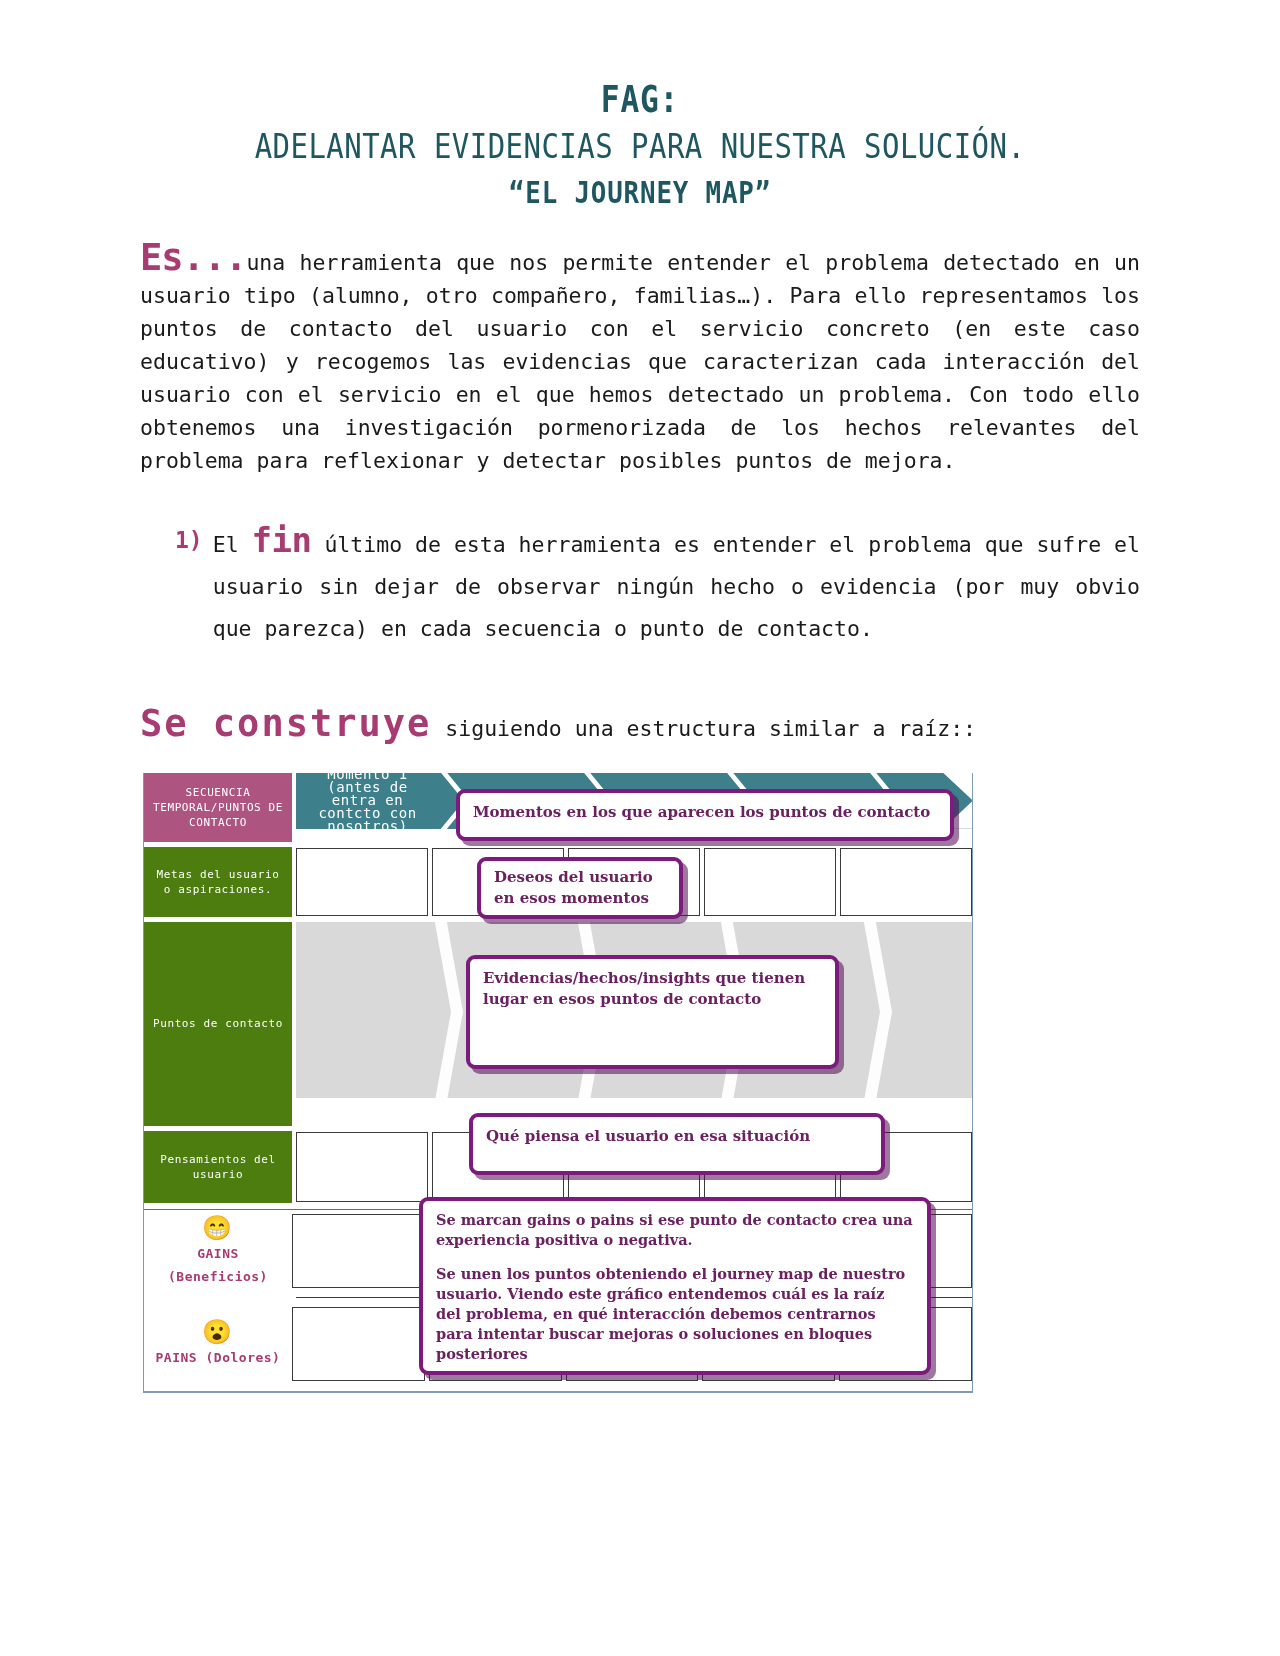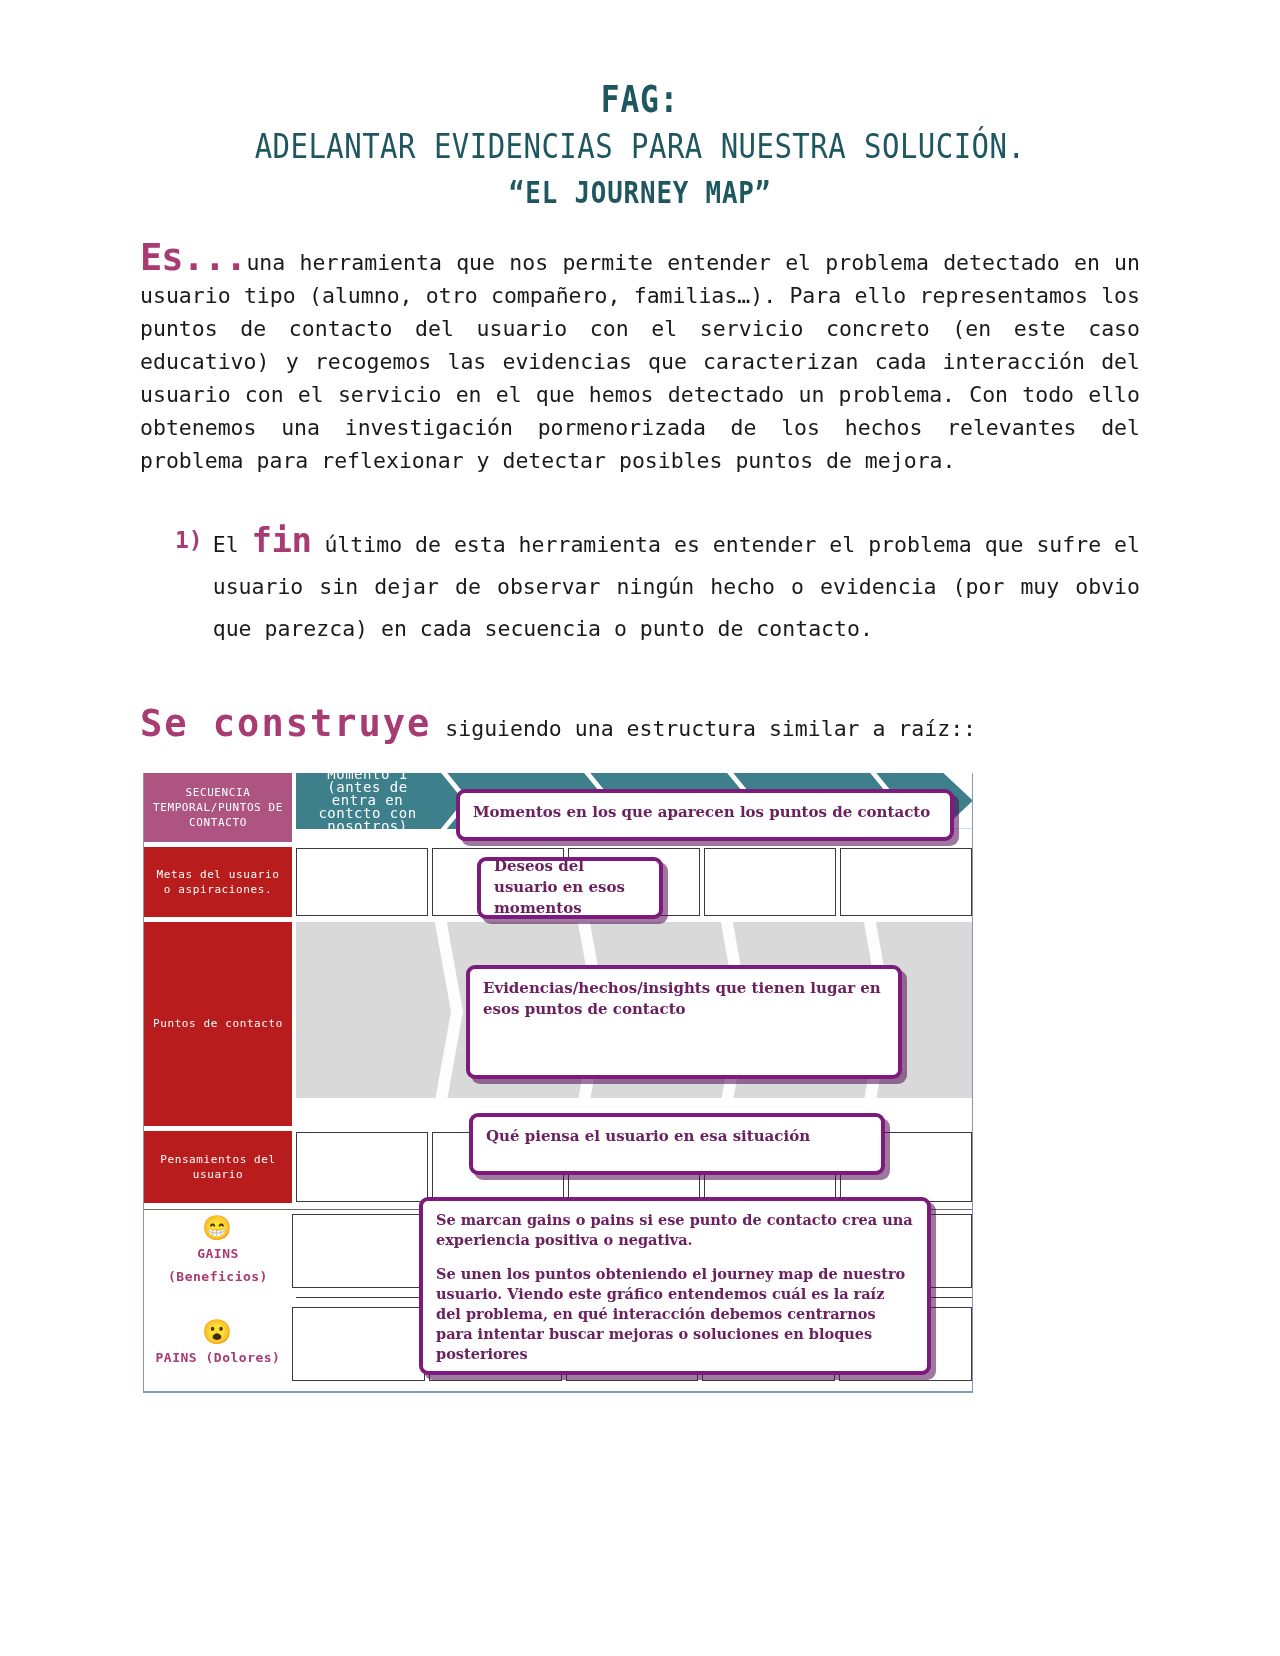--- a/index.html
+++ b/index.html
@@ -140,21 +140,21 @@
     font-size: 11px;
     letter-spacing: 0.6px;
     line-height: 15px;
     display: flex;
     align-items: center;
     justify-content: center;
     text-align: center;
     padding: 12px 6px;
   }
   .lbl-header { background: #ad5480; }
-  .lbl-body   { background: #b91c1c; }
+  .lbl-body   { background: #4d7c0f; }
 
   .gap { flex: 0 0 4px; }
 
   
   .hdr-strip {
     flex: 1 1 auto;
     position: relative;
     height: 56px;
     background: #3e7f8c;
     overflow: hidden;
@@ -274,22 +274,22 @@
     box-shadow: 5px 5px 0 rgba(80,10,80,0.55);
     color: #6b2160;
     font-family: "DejaVu Serif", serif;
     font-size: 15px;
     font-weight: bold;
     line-height: 21px;
     padding: 9px 13px;
     z-index: 6;
   }
   .co-moments   { left: 312px;  top: 16px;  width: 498px;  height: 52px; }
-  .co-deseos    { left: 333px;  top: 84px;  width: 186px;  height: 62px; display:flex; align-items:center;}
-  .co-evidencia { left: 322px;  top: 192px; width: 436px;  height: 114px; }
+  .co-deseos    { left: 333px;  top: 84px;  width: 206px;  height: 62px; display:flex; align-items:center;}
+  .co-evidencia { left: 322px;  top: 182px; width: 373px;  height: 114px; }
   .co-piensa    { left: 325px;  top: 340px; width: 416px;  height: 62px; display:flex; align-items:flex-start;}
   .co-marcan    { left: 275px;  top: 424px; width: 512px;  height: 178px; font-size: 14.5px; line-height: 20px;}
   .co-marcan p + p { margin-top: 14px; }
 </style>
 </head>
 <body>
 
 <div class="page">
 
   <div class="title-block">

